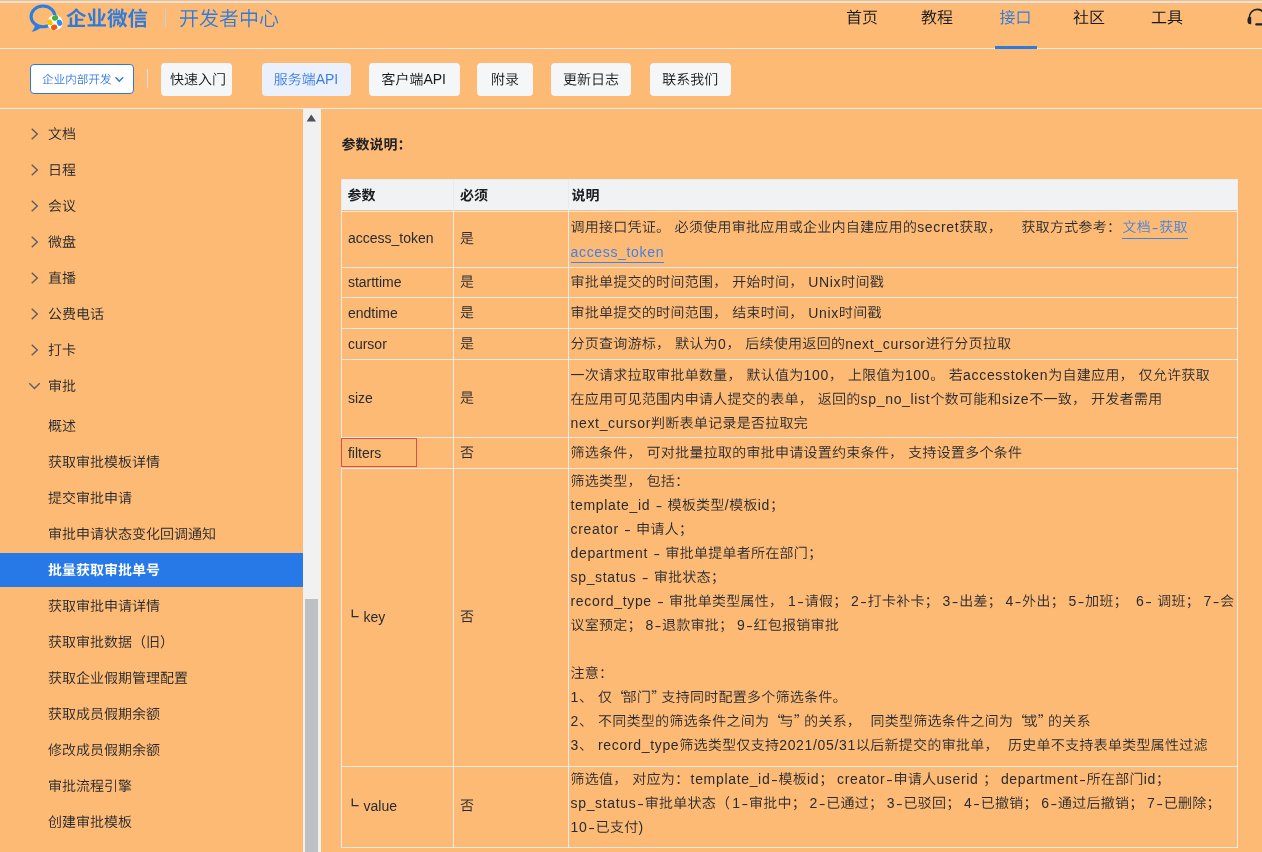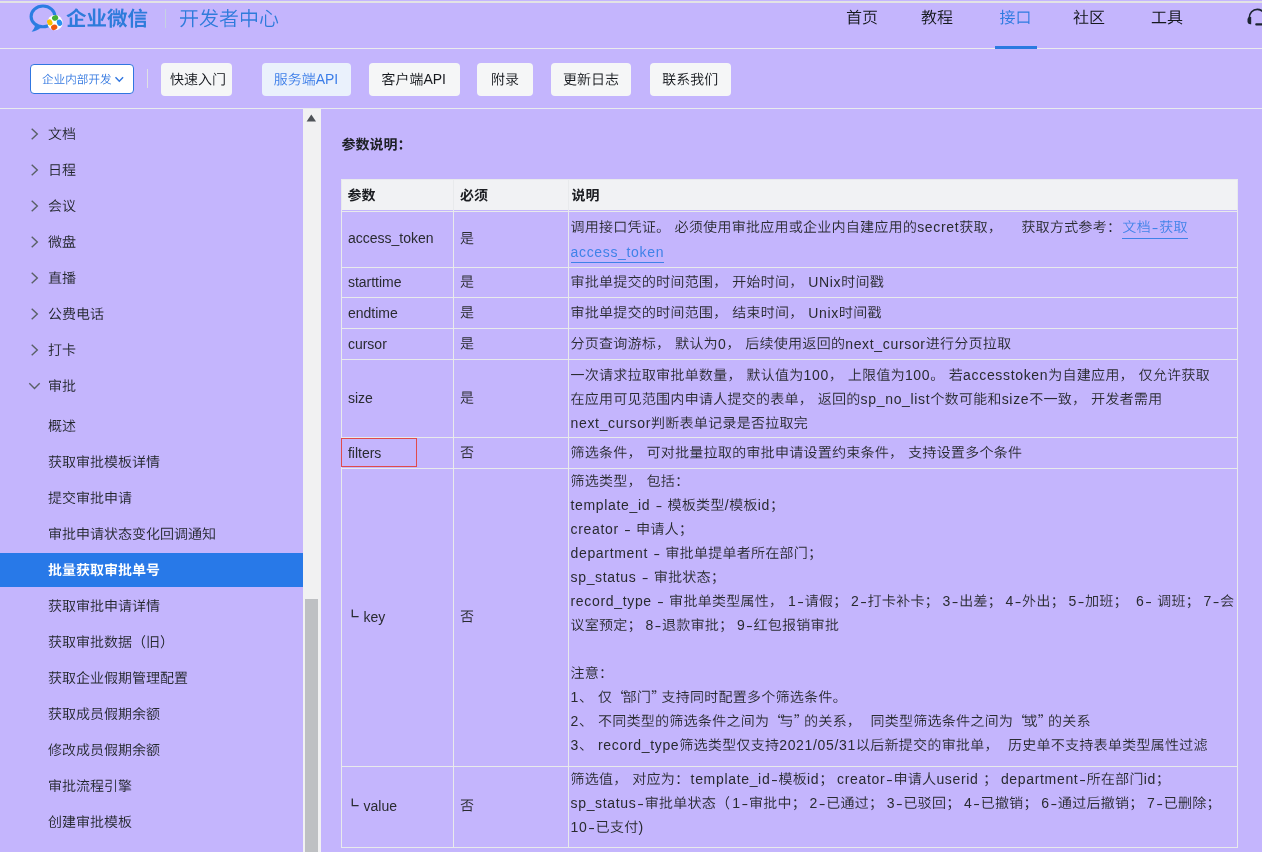--- a/index.html
+++ b/index.html
@@ -1,12 +1,12 @@
 <!DOCTYPE html>
-<html><head><meta charset="utf-8"><title>企业微信开发者中心</title><style>html,body{margin:0;padding:0;}body{width:1262px;height:852px;overflow:hidden;background:#fff;font-family:"Liberation Sans",sans-serif;}#page{position:relative;width:1262px;height:852px;overflow:hidden;background:#c4b5fd;}svg text{font-family:"Liberation Sans",sans-serif;}</style></head><body>
+<html><head><meta charset="utf-8"><title>企业微信开发者中心</title><style>html,body{margin:0;padding:0;}body{width:1262px;height:852px;overflow:hidden;background:#fff;font-family:"Liberation Sans",sans-serif;}#page{position:relative;width:1262px;height:852px;overflow:hidden;background:#fdba74;}svg text{font-family:"Liberation Sans",sans-serif;}</style></head><body>
 <div id="page">
     <div style="position:absolute;left:0px;top:1px;width:1262px;height:1.8px;background:#e3e3e4;"></div>
     <div style="position:absolute;left:0px;top:48.2px;width:1262px;height:1px;background:#ebebed;"></div>
     <div style="position:absolute;left:164.5px;top:9px;width:1.2px;height:19px;background:#c6d2e2;"></div>
     <div style="position:absolute;left:995px;top:45.8px;width:41.5px;height:2.8px;background:#2b7ae0;"></div>
     <div style="position:absolute;left:0px;top:108.4px;width:1262px;height:1px;background:#e9ebee;"></div>
     <div style="position:absolute;left:30px;top:64px;width:103.5px;height:30px;border:1.2px solid #3076e0;border-radius:4px;box-sizing:border-box;background:#fff;"></div>
     <div style="position:absolute;left:147px;top:69px;width:1px;height:19px;background:#dfe1e4;"></div>
     <div style="position:absolute;left:161px;top:63.2px;width:71px;height:32.4px;background:#f5f6f7;border-radius:4px;"></div>
     <div style="position:absolute;left:262px;top:63.2px;width:89px;height:32.4px;background:#eaf1fc;border-radius:4px;"></div>

